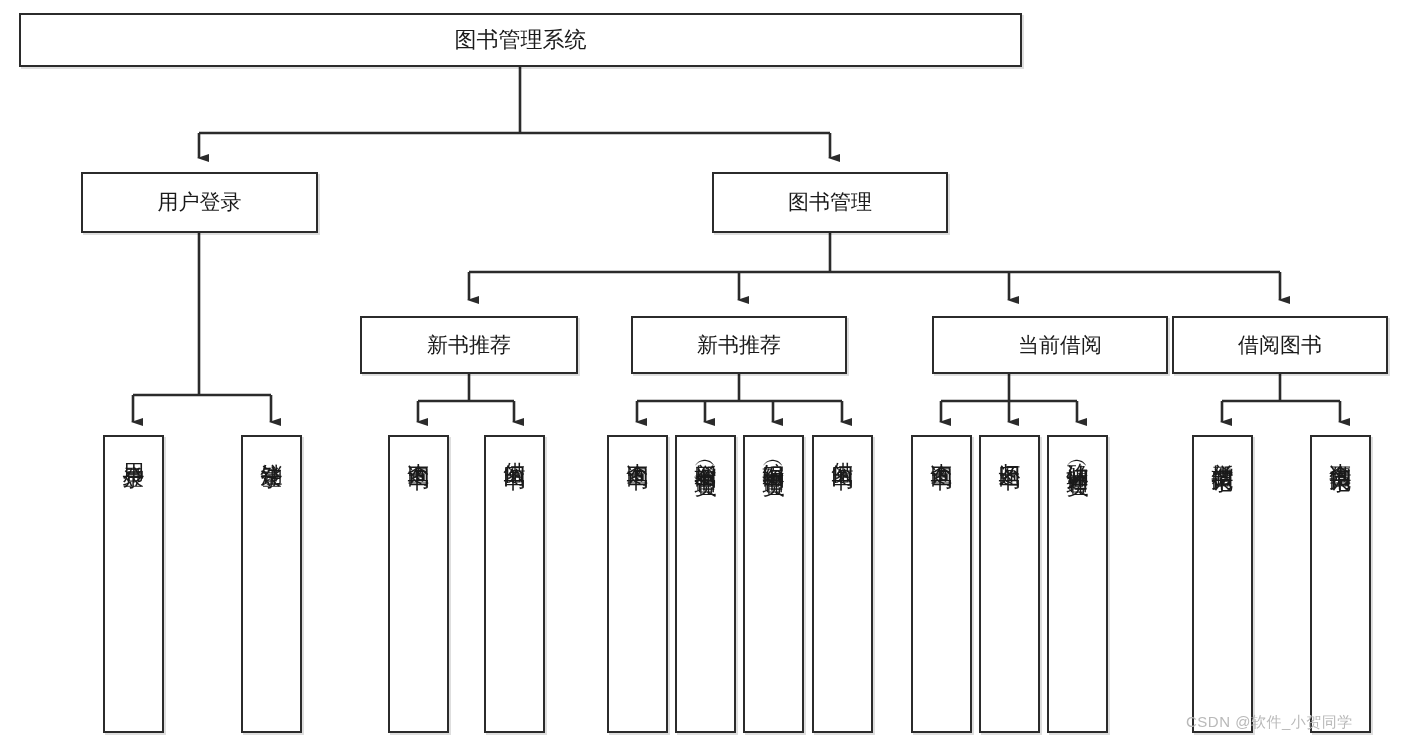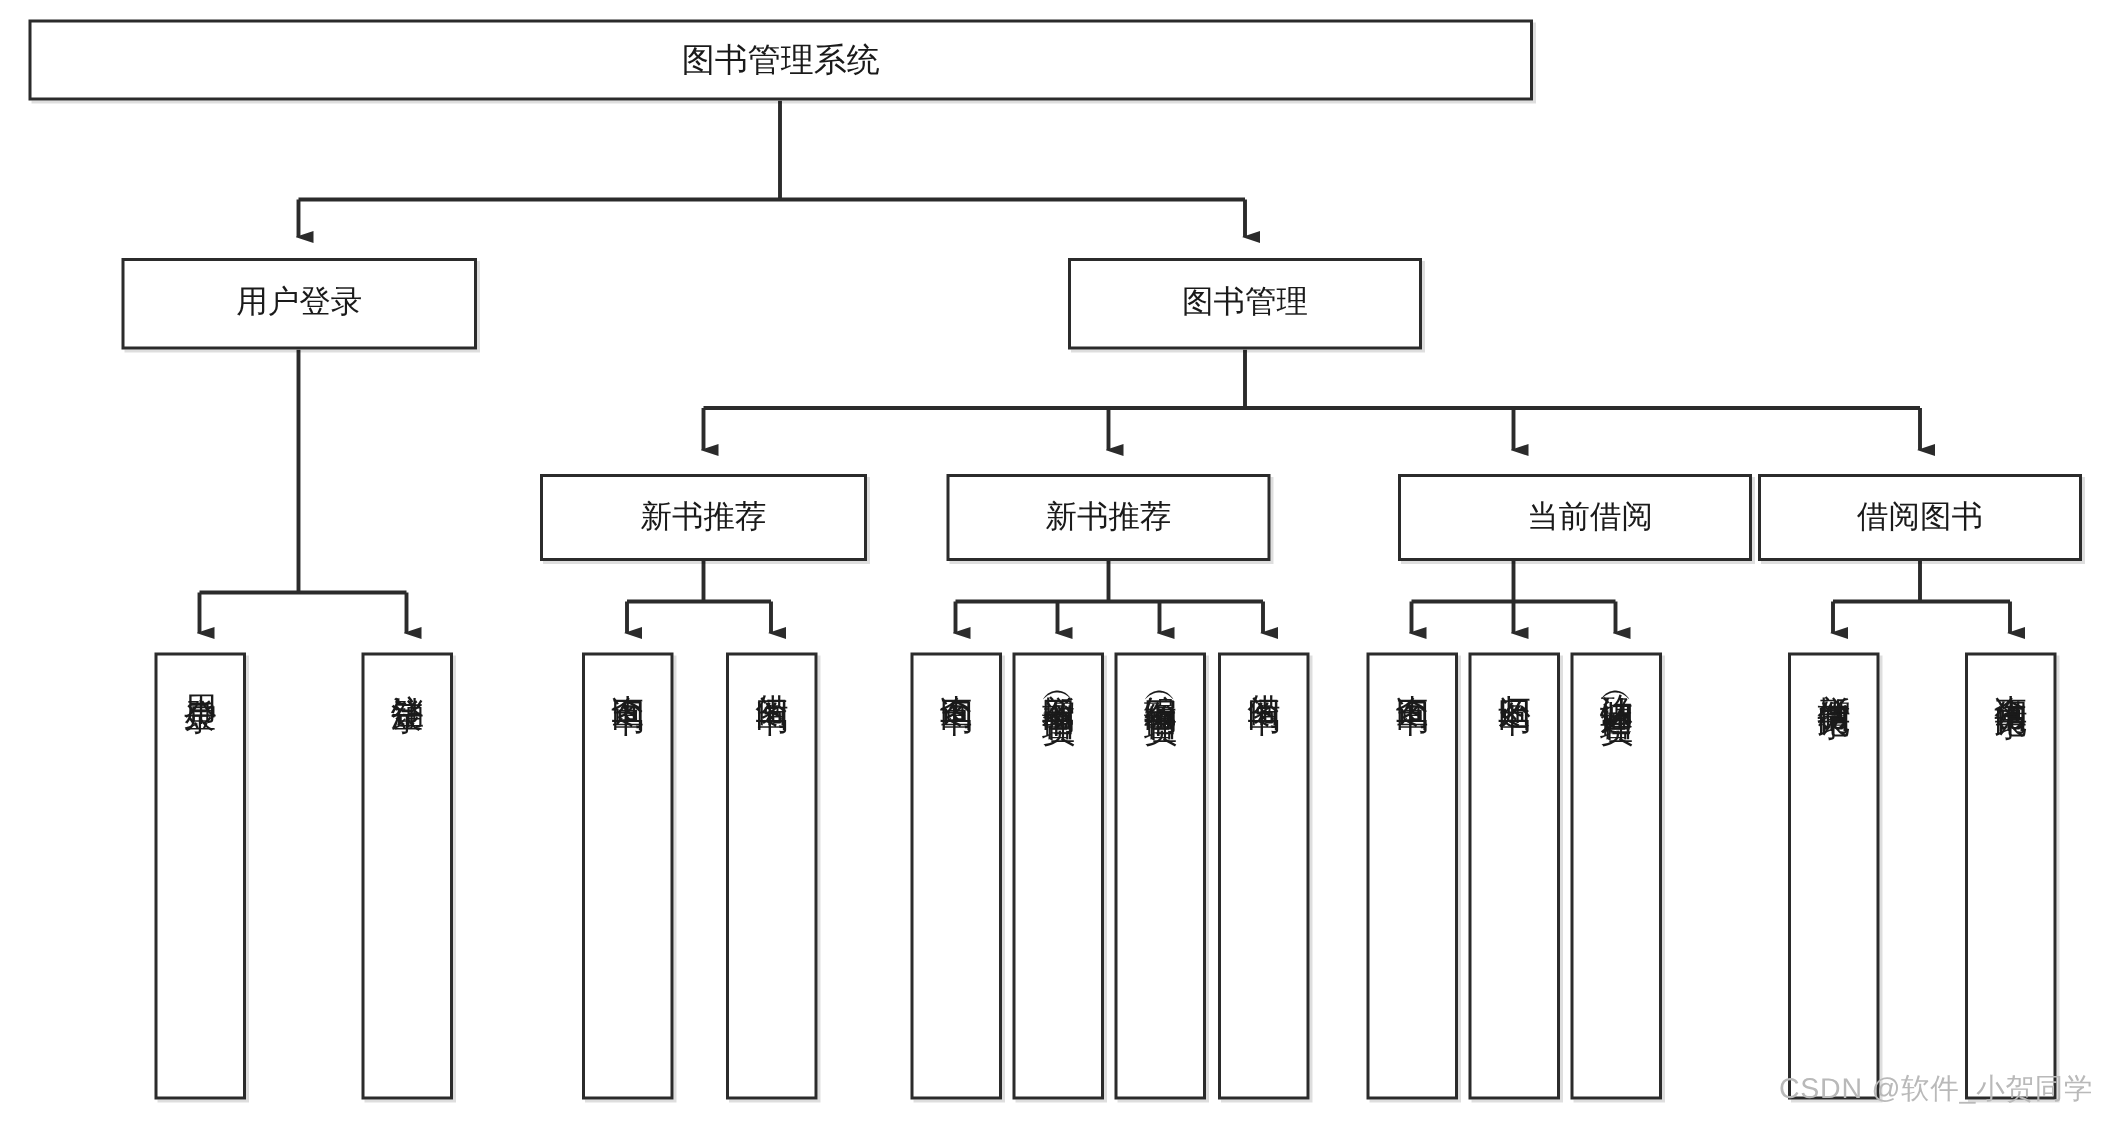--- a/index.html
+++ b/index.html
@@ -59,21 +59,21 @@
     white-space: pre-wrap;
     max-height: 290px;
   }
   .node.root .lbl {
     font-size: 22px;
   }
   #watermark {
     position: absolute;
     left: 1186px;
     top: 713px;
-    font-size: 19px;
+    font-size: 15px;
     color: #b9b9b9;
     letter-spacing: 0.5px;
     white-space: nowrap;
     user-select: none;
   }
 </style>
 </head>
 <body>
 
 <div id="canvas">

